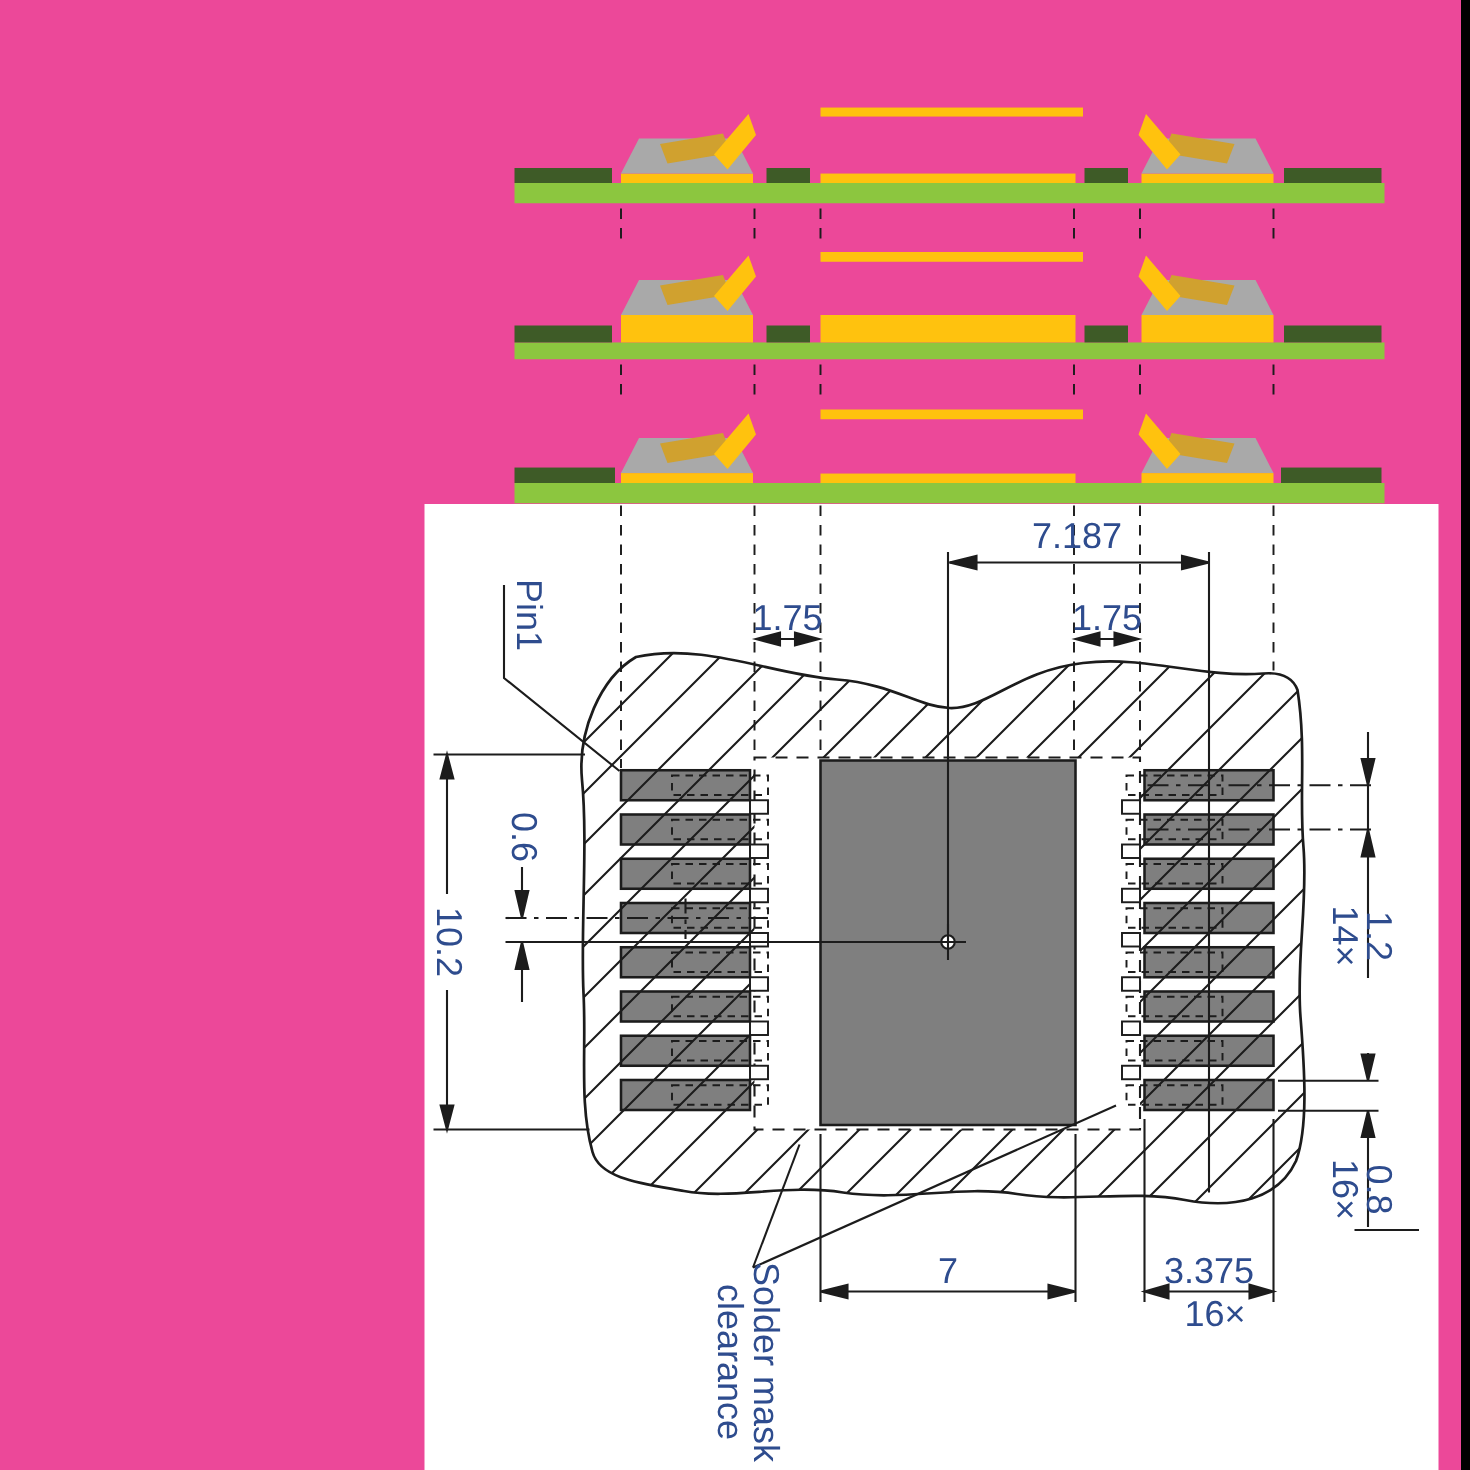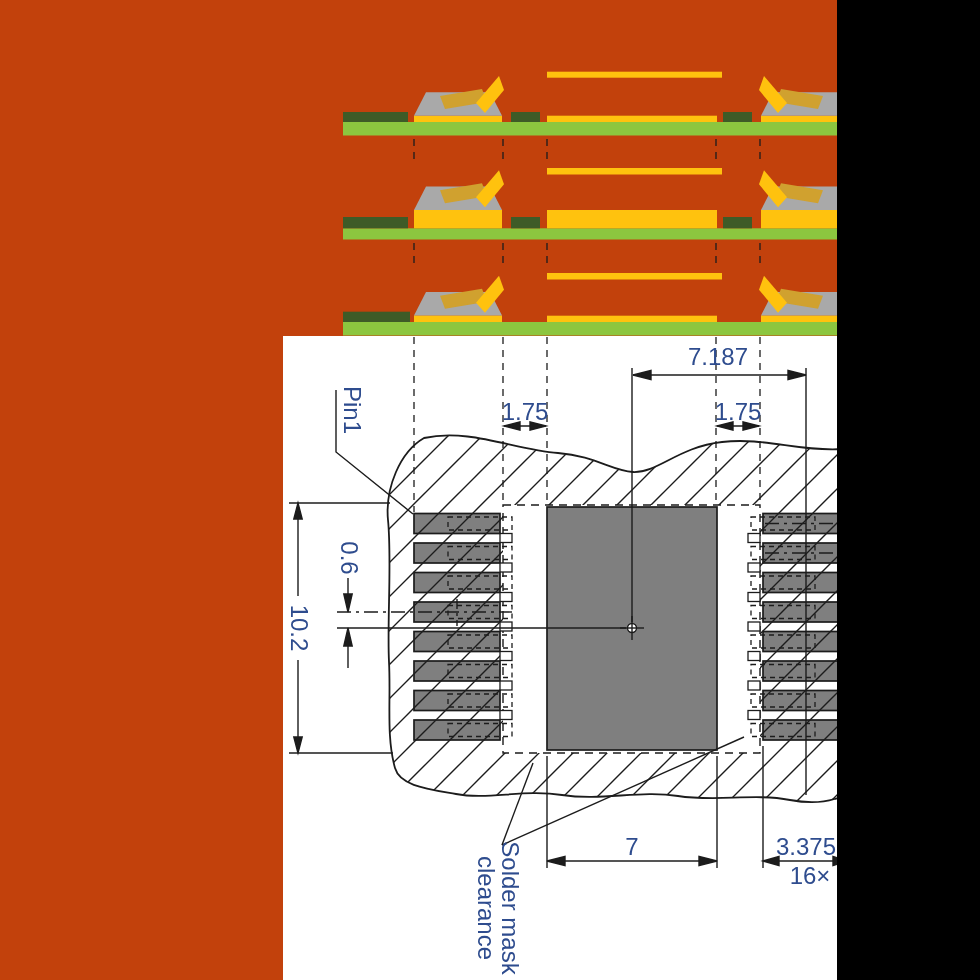--- a/index.html
+++ b/index.html
@@ -1,16 +1,16 @@
 <!DOCTYPE html>
 <html><head>
 <meta charset="utf-8">
 <style>
   html,body{margin:0;padding:0;background:#000;}
-  #stage{position:relative;width:837px;height:980px;background:#c2410c;overflow:hidden;
+  #stage{position:relative;width:974px;height:980px;background:#ec4899;overflow:hidden;
          font-family:"Liberation Sans", sans-serif;}
   svg{position:absolute;left:0;top:0;}
   text{font-family:"Liberation Sans", sans-serif;}
   .dimtxt{font-size:24px;fill:#2e4c8e;}
 </style>
 </head>
 <body>
 
 <div id="stage">
 <svg width="980" height="980" viewBox="0 0 980 980">

